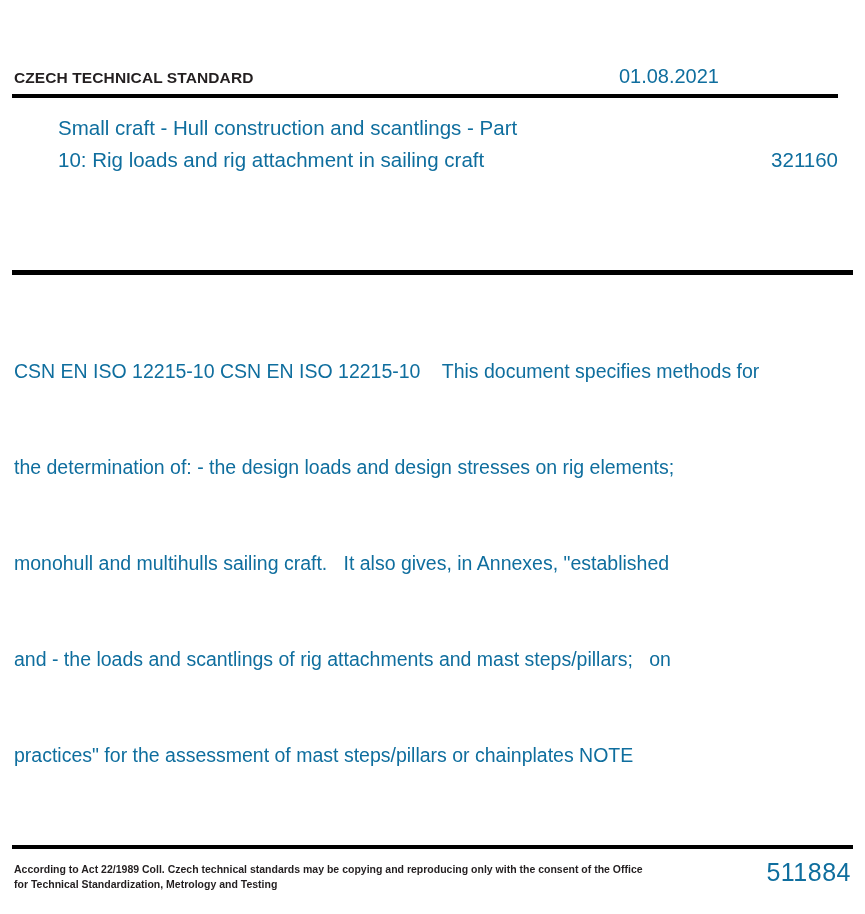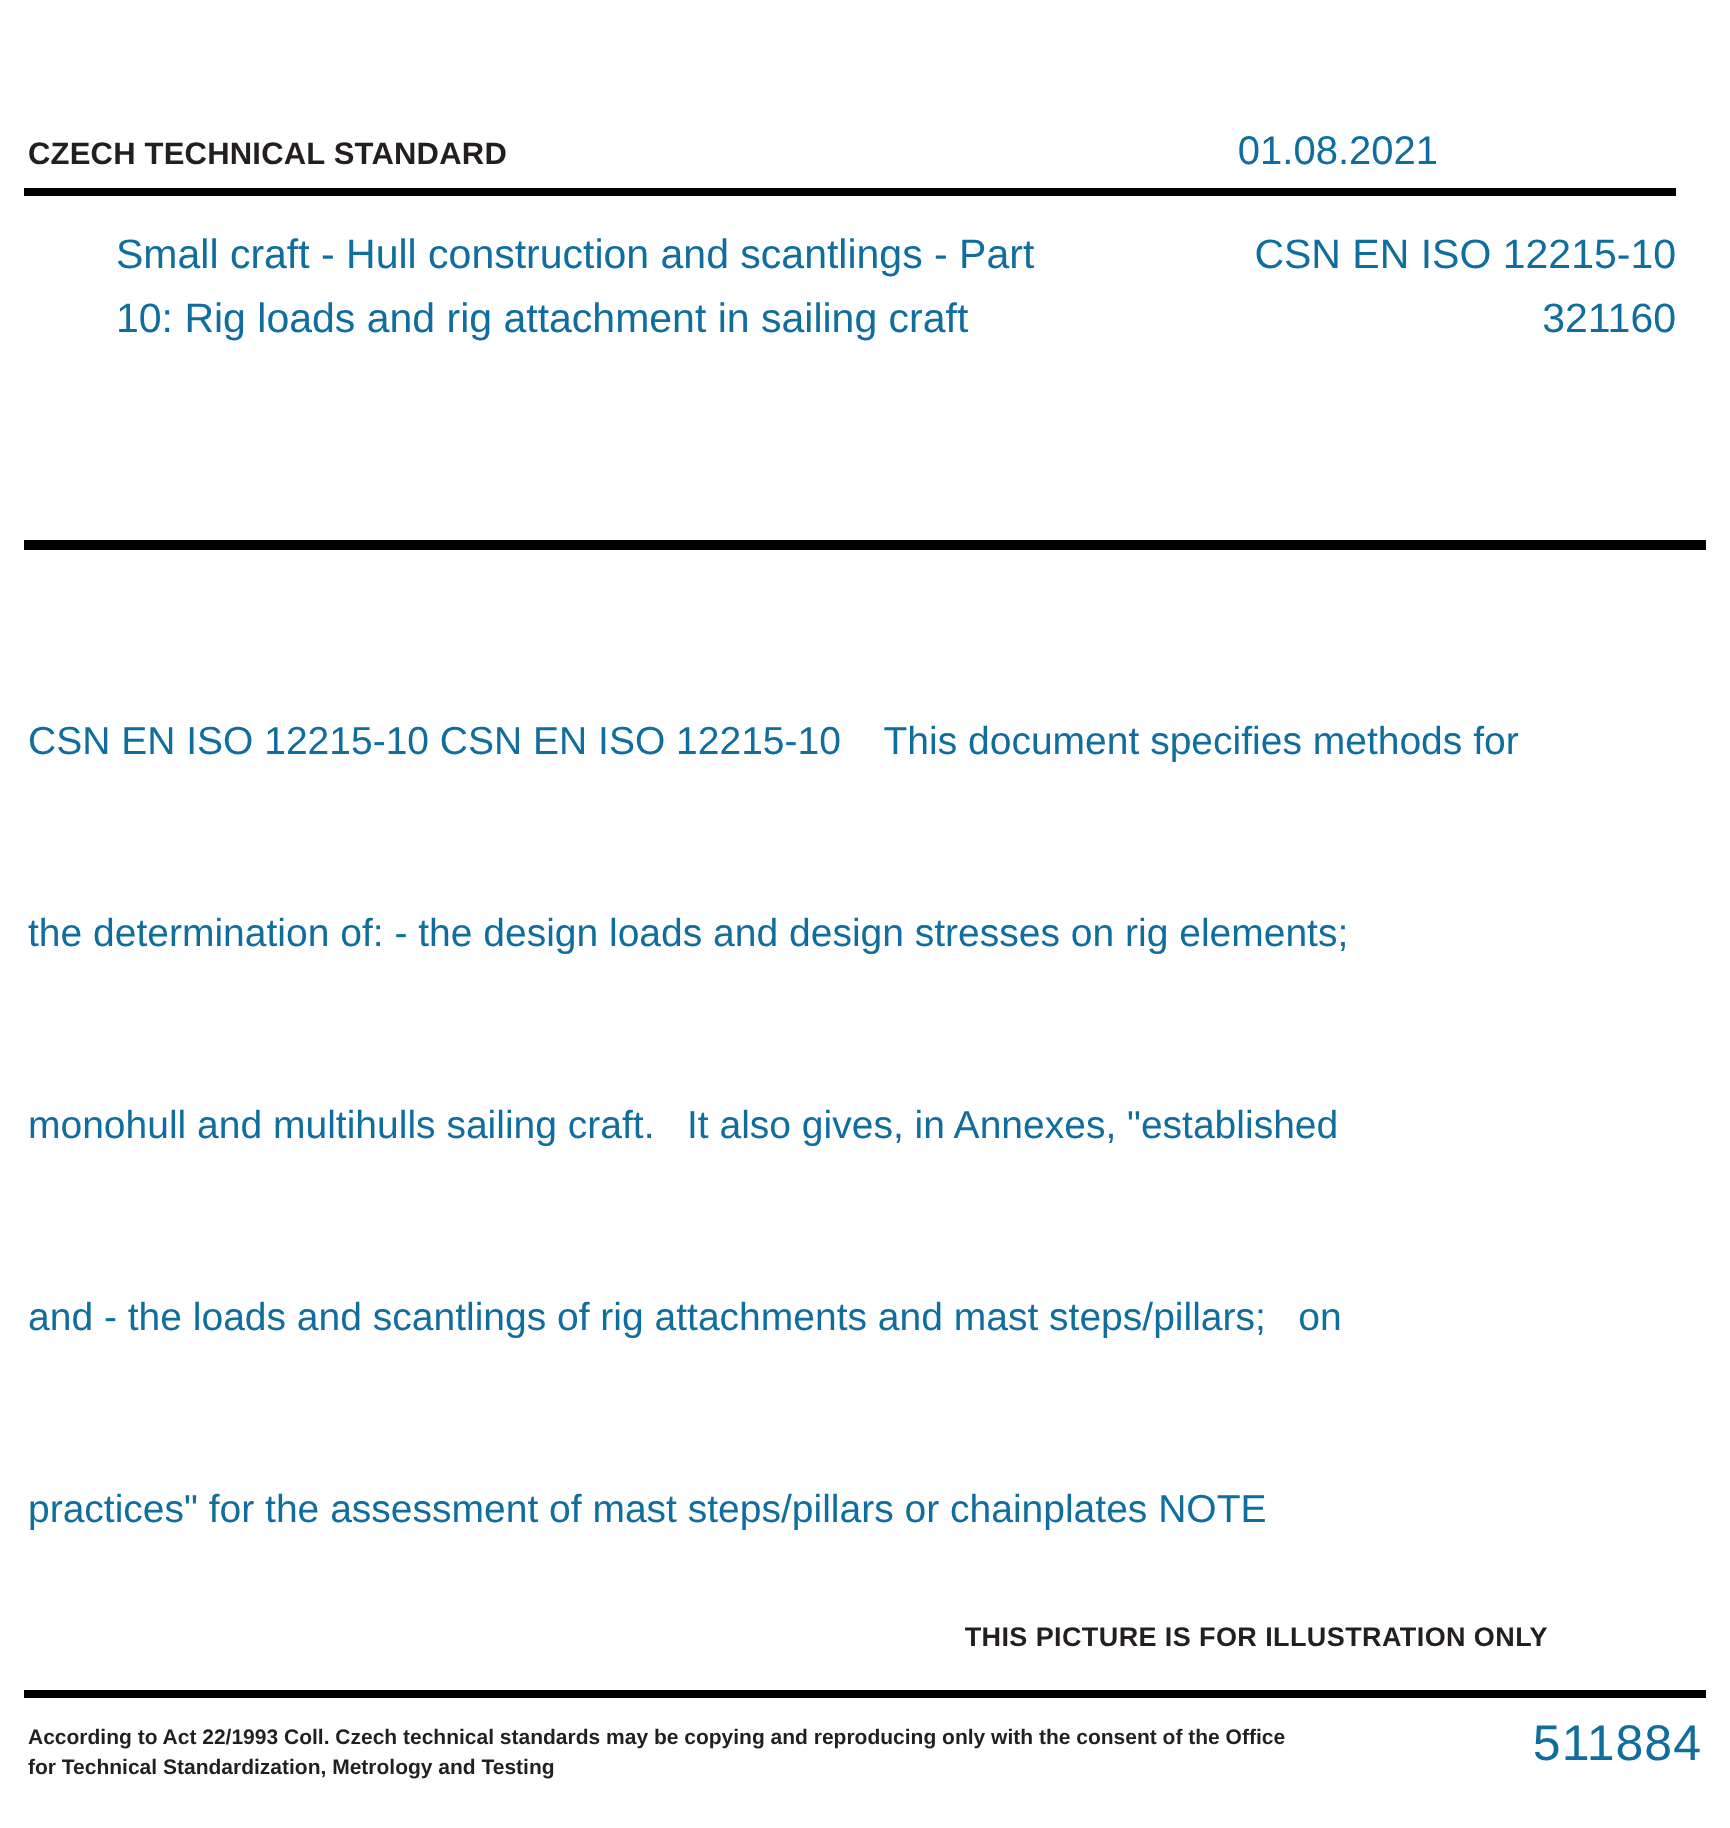--- a/index.html
+++ b/index.html
@@ -157,21 +157,20 @@
   <div class="header-row">
     <div class="header-label">CZECH TECHNICAL STANDARD</div>
     <div class="header-date">01.08.2021</div>
   </div>
 
   <div class="rule rule-top"></div>
 
   <div class="title-block">
     <div class="title-line">
       <span class="title-left">Small craft - Hull construction and scantlings - Part</span>
-      <span class="title-right">CSN EN ISO 12215-10</span>
     </div>
     <div class="title-line">
       <span class="title-left">10: Rig loads and rig attachment in sailing craft</span>
       <span class="title-right">321160</span>
     </div>
   </div>
 
   <div class="rule rule-mid"></div>
 
   <div class="abstract">
@@ -184,23 +183,22 @@
     
     
     
     
     
     
     
     
   </div>
 
-  <div class="illustration-note">THIS PICTURE IS FOR ILLUSTRATION ONLY</div>
 
   <div class="rule rule-bottom"></div>
 
   <div class="footer-disclaimer">
-    <div>According to Act 22/1993 Coll. Czech technical standards may be copying and reproducing only with the consent of the Office</div>
+    <div>According to Act 22/1989 Coll. Czech technical standards may be copying and reproducing only with the consent of the Office</div>
     <div>for Technical Standardization, Metrology and Testing</div>
   </div>
   <div class="footer-number">511884</div>
 
 </div>
 
 </body></html>

